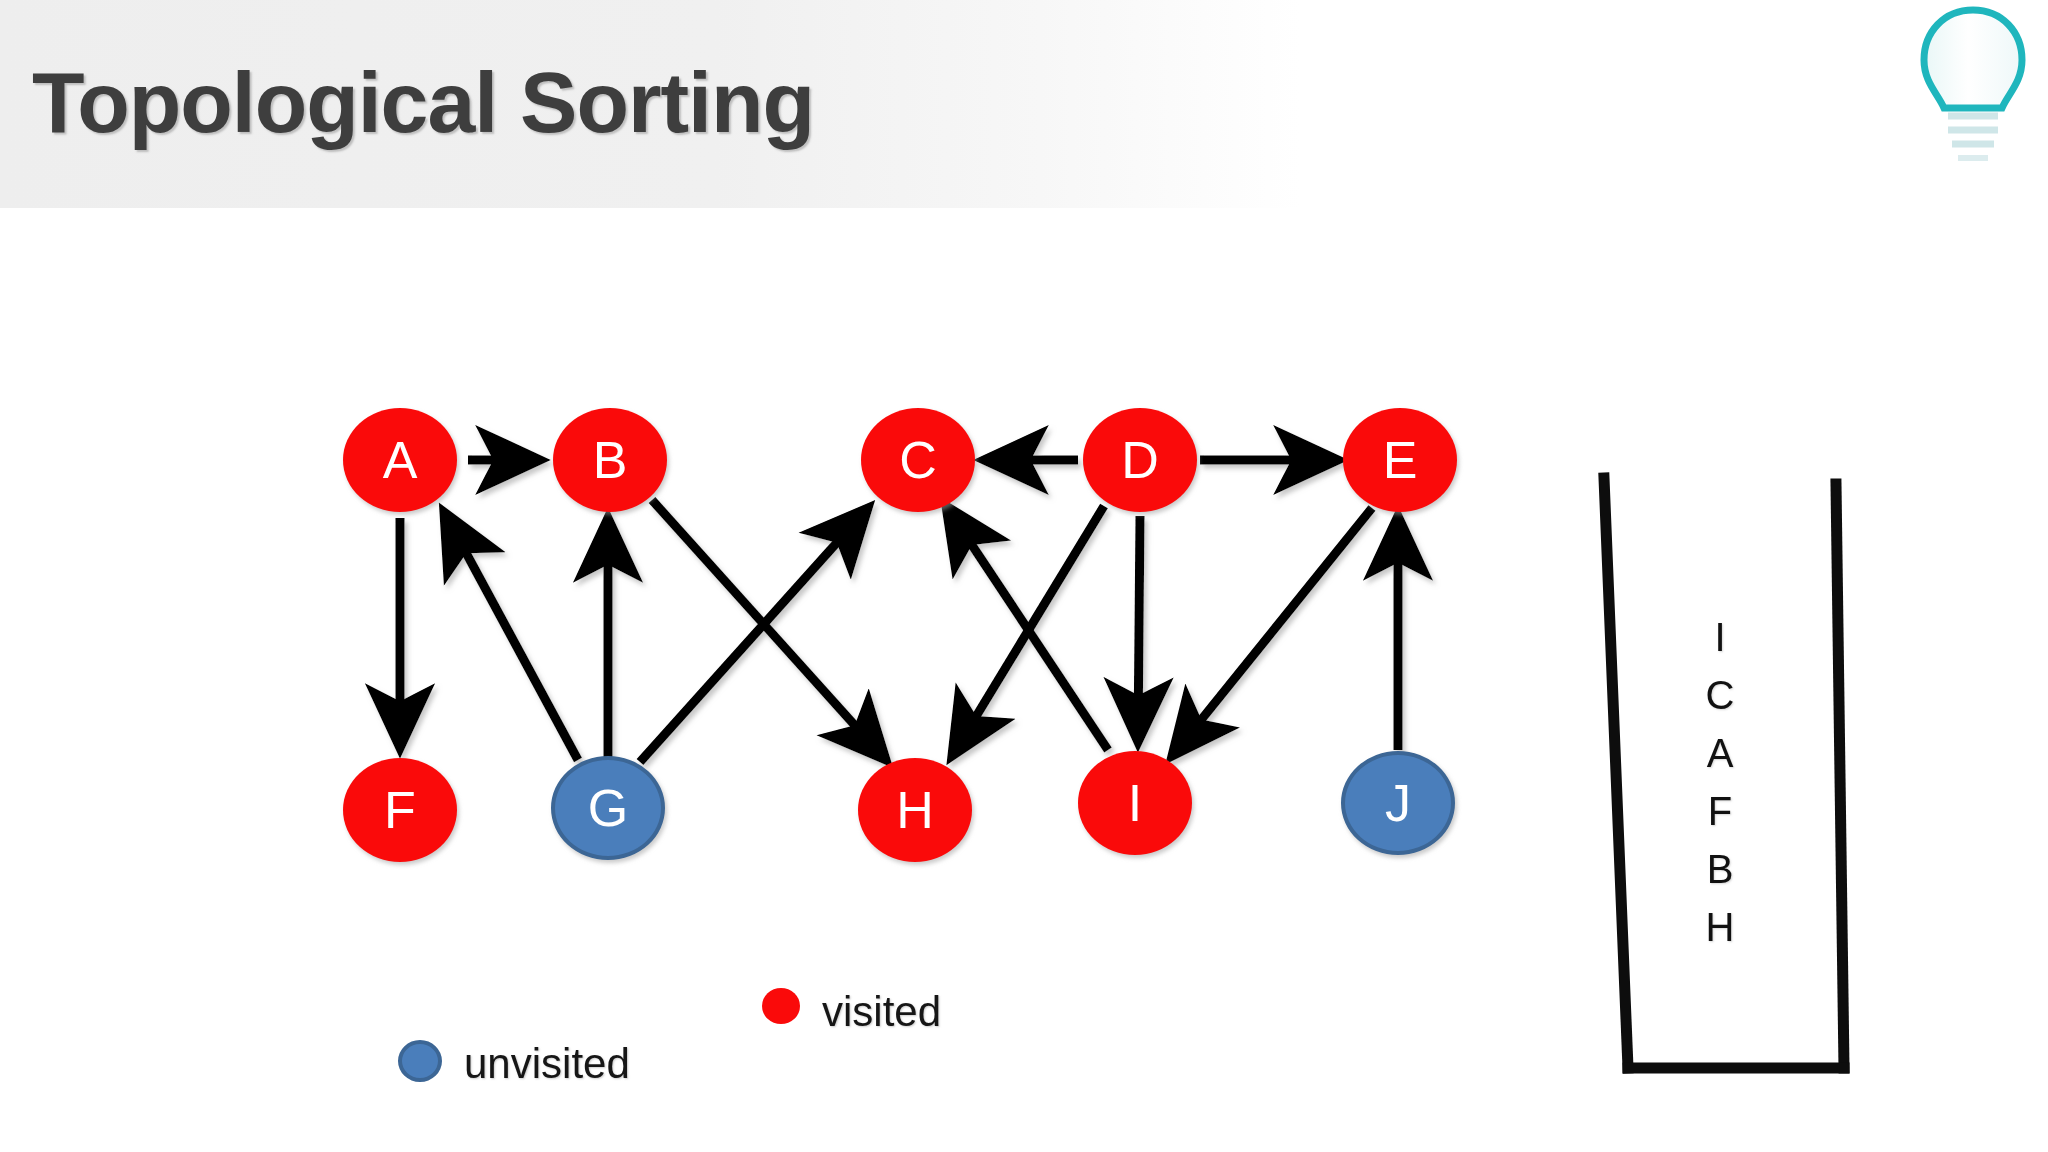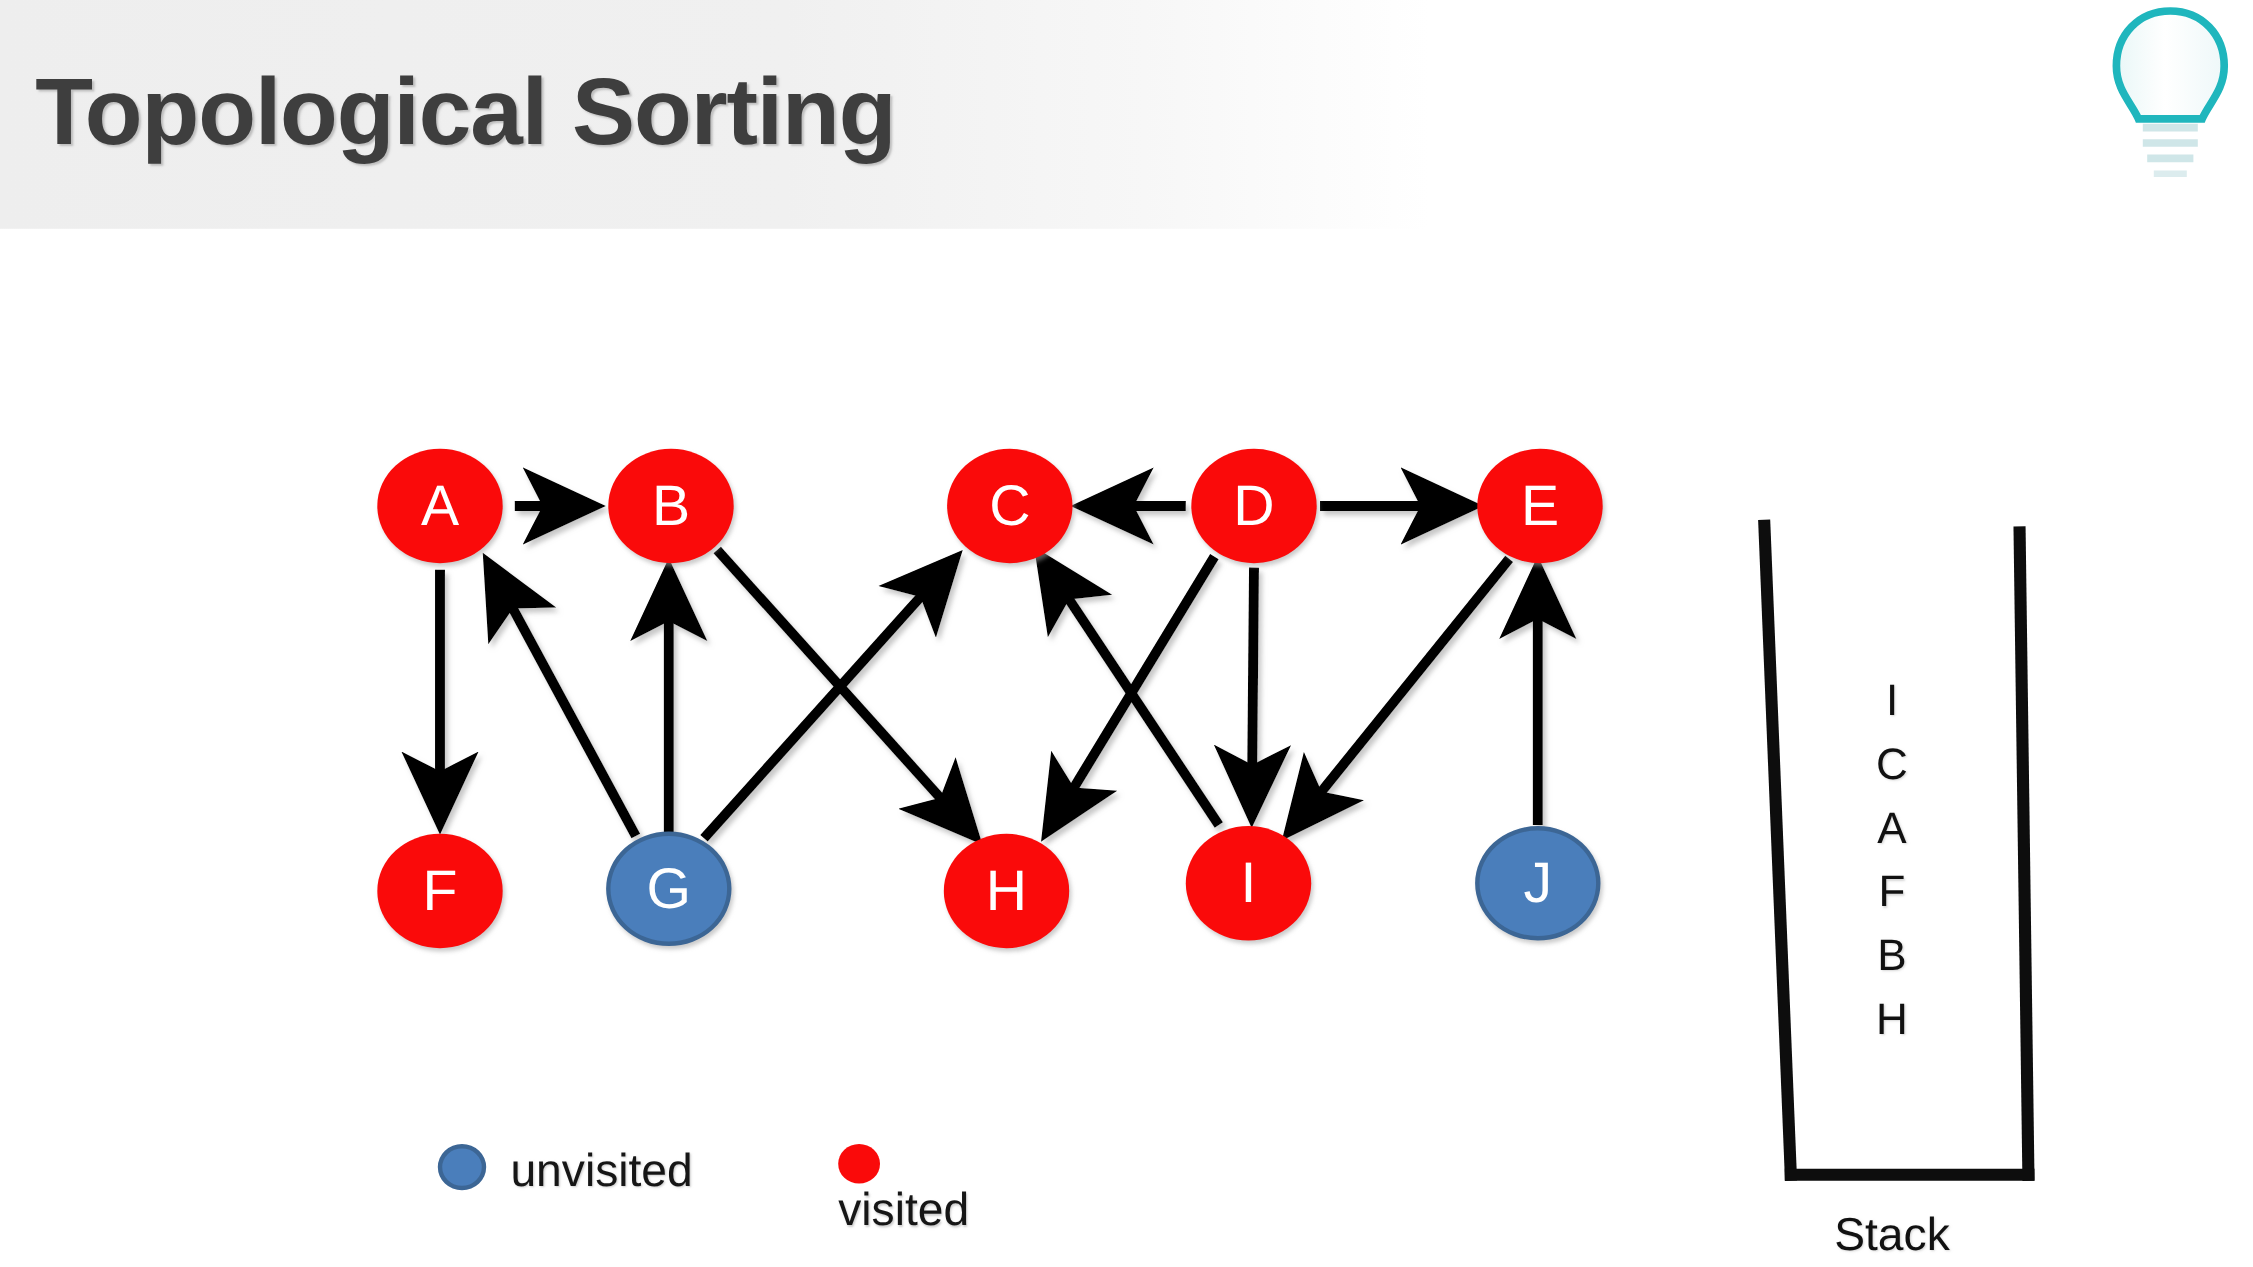--- a/index.html
+++ b/index.html
@@ -222,21 +222,21 @@
     <div class="node unvisited" style="left: 1341px; top: 751px;">
       <span>J</span>
     </div>
   </div>
 
 <div id="legend">
     <div class="legend-item" style="left: 398px; top: 1040px;">
       <div class="legend-swatch unvisited"></div>
       <div class="legend-label">unvisited</div>
     </div>
-    <div class="legend-item" style="left: 762px; top: 1040px; flex-direction: column;">
+    <div class="legend-item" style="left: 762px; top: 988px;">
       <div class="legend-swatch visited"></div>
       <div class="legend-label">visited</div>
     </div>
   </div>
 
 <div id="stack-wrap">
   <svg id="stack-shape" width="300" height="640" viewBox="0 0 300 640">
     <g filter="url(#none)">
       <path d="M34 18 L 58 608" stroke="#0d0d0d" stroke-width="11" fill="none" stroke-linecap="square"></path>
       <path d="M266 24 L 274 608" stroke="#0d0d0d" stroke-width="11" fill="none" stroke-linecap="square"></path>
@@ -244,14 +244,13 @@
     </g>
   </svg>
   <div id="stack-items">
       <div class="stack-item">I</div>
       <div class="stack-item">C</div>
       <div class="stack-item">A</div>
       <div class="stack-item">F</div>
       <div class="stack-item">B</div>
       <div class="stack-item">H</div>
     </div>
-  <div id="stack-label">Stack</div>
 </div>
 
 </body></html>

